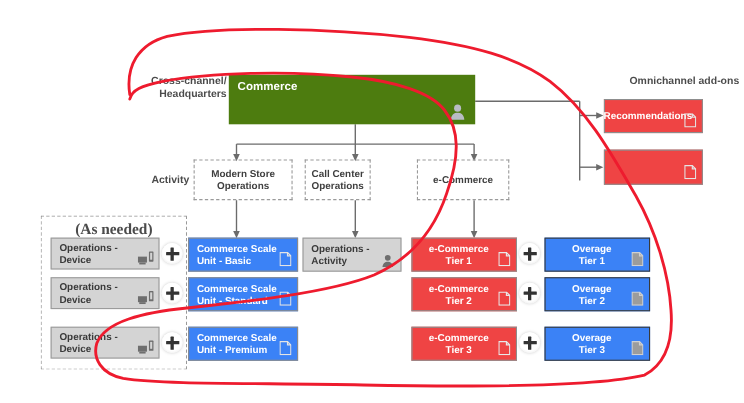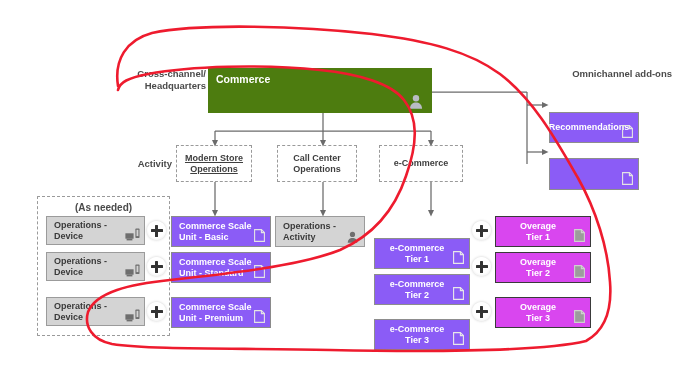--- a/index.html
+++ b/index.html
@@ -15,44 +15,44 @@
   }
   .grouplabel.center{text-align:right;}
 
   
   .dashbox{
     position:absolute;border:1.2px dashed #9a9a9a;background:transparent;
     box-sizing:border-box;border-radius:1px;
   }
   .dashbox .inner-label{
     position:absolute;left:0;right:0;top:5px;text-align:center;
-    font-size:10px;color:#4b4b4b;font-weight:bold;
+    font-size:14px;color:#4b4b4b;font-weight:bold;font-family:Liberation Serif, serif;
   }
 
   
   .channelbox{
     position:absolute;border:1.2px dashed #9a9a9a;box-sizing:border-box;
     display:flex;align-items:center;justify-content:center;text-align:center;
     font-size:9px;line-height:11px;color:#3f3f3f;font-weight:bold;
     white-space:pre-line;background:transparent;
   }
 
   
   .box{
     position:absolute;box-sizing:border-box;display:flex;
     align-items:center;justify-content:center;text-align:center;
     font-size:9px;line-height:11px;font-weight:bold;white-space:pre-line;
     padding:2px 16px 2px 6px;
   }
   .box.navy{background:#4d7c0f;color:#ffffff;
             justify-content:flex-start;text-align:left;
             align-items:flex-start;padding:6px 8px;font-size:10.5px;}
-  .box.darkgray{background:#8b5cf6;color:#ffffff;border:1px solid #8d8d8d;margin-top:22px;}
-  .box.midgray{background:#8b5cf6;color:#ffffff;border:1px solid #8a8a8a;}
-  .box.black{background:#d946ef;color:#ffffff;border:1px solid #3a3a3a;}
+  .box.darkgray{background:#ef4444;color:#ffffff;border:1px solid #8d8d8d;}
+  .box.midgray{background:#3b82f6;color:#ffffff;border:1px solid #8a8a8a;}
+  .box.black{background:#3b82f6;color:#ffffff;border:1px solid #3a3a3a;}
   .box.lightgray{background:#d4d4d4;color:#3a3a3a;border:1.2px solid #9b9b9b;}
   .box.leftal{justify-content:flex-start;text-align:left;padding-left:7px;}
 
   
   .ico{position:absolute;display:block;}
   .ico.doc{right:5px;bottom:4px;width:11px;height:13px;}
   .ico.dev{right:4px;bottom:3px;width:15px;height:13px;}
   .ico.person{right:6px;bottom:3px;width:11px;height:12px;}
   .ico.personbig{right:9px;bottom:4px;width:14px;height:15px;}
 
@@ -125,25 +125,25 @@
 
   <div class="box darkgray" style="left:549px;top:136px;width:90px;height:32px;">
     <svg class="ico doc" viewBox="0 0 11 13">
       <path d="M0.6,0.6 H7.4 L10.4,3.6 V12.4 H0.6 Z" fill="none" stroke="#e4e4e4" stroke-width="1.1"></path>
       <path d="M7.4,0.6 V3.6 H10.4" fill="none" stroke="#e4e4e4" stroke-width="1.1"></path>
     </svg>
   </div>
 
   <div class="grouplabel" style="left:118px;top:158px;width:54px;">Activity</div>
 
-  <div class="channelbox" style="left:176px;top:145px;width:76px;height:37px;text-decoration:underline;">
+  <div class="channelbox" style="left:176px;top:145px;width:90px;height:37px;">
     <span>Modern Store
 Operations</span>
   </div>
-  <div class="channelbox" style="left:277px;top:145px;width:80px;height:37px;">
+  <div class="channelbox" style="left:277px;top:145px;width:60px;height:37px;">
     <span>Call Center
 Operations</span>
   </div>
   <div class="channelbox" style="left:379px;top:145px;width:84px;height:37px;">
     <span>e-Commerce</span>
   </div>
 
   <div class="dashbox" style="left:37px;top:196px;width:133px;height:140px;">
     <div class="inner-label">(As needed)</div>
   </div>

